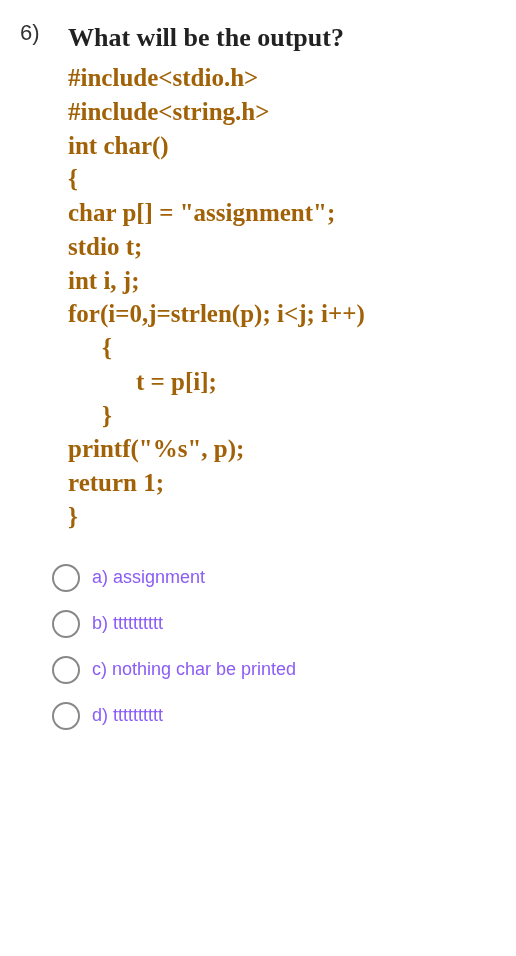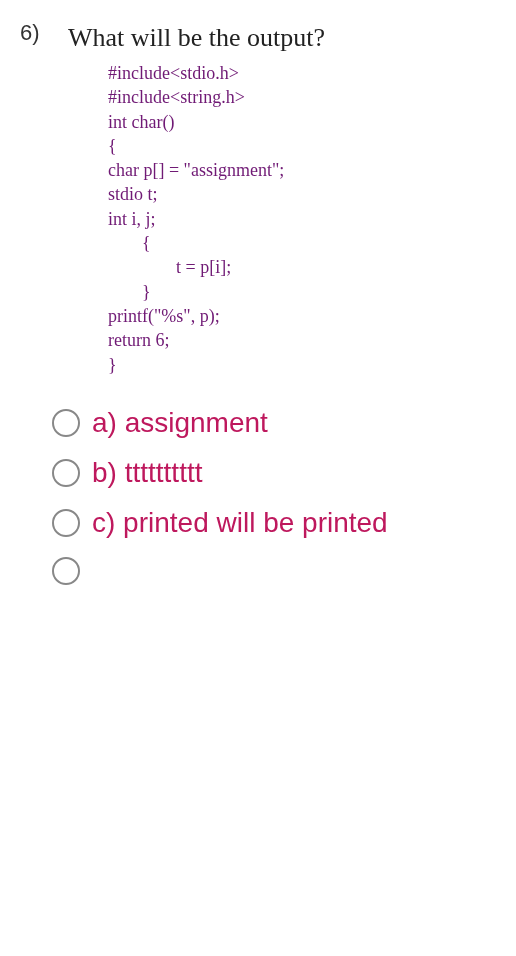--- a/index.html
+++ b/index.html
@@ -16,33 +16,33 @@
       color: #222;
     }
     .question-number {
       font-size: 22px;
       color: #333;
       margin-bottom: 5px;
     }
     .question-content {
       margin-left: 48px;
       margin-top: -28px;
+      font-weight: bold;
     }
     .question-title {
       font-family: 'Times New Roman', Times, serif;
       font-size: 26px;
       color: #222;
       margin-bottom: 8px;
     }
     .code-line {
       font-family: 'Times New Roman', Times, serif;
-      font-size: 18px;
-      color: #701a75;
+      font-size: 25px;
+      color: #a16207;
       line-height: 1.35;
-      margin-left: 40px;
     }
     .indent-1 {
       padding-left: 34px;
     }
     .indent-2 {
       padding-left: 68px;
     }
     .options {
       margin-top: 30px;
       margin-left: 32px;
@@ -55,55 +55,57 @@
     }
     .radio {
       width: 28px;
       height: 28px;
       border: 2px solid #888;
       border-radius: 50%;
       margin-right: 12px;
       flex-shrink: 0;
     }
     .option-text {
-      font-size: 28px;
-      color: #be185d;
+      font-size: 18px;
+      color: #8b5cf6;
     }
   </style>
 </head>
 <body>
 
 <div class="question-number">6)</div>
 
 <div class="question-content">
   <div class="question-title">What will be the output?</div>
   <div class="code-line">#include&lt;stdio.h&gt;</div>
   <div class="code-line">#include&lt;string.h&gt;</div>
   <div class="code-line">int char()</div>
   <div class="code-line">{</div>
   <div class="code-line">char p[] = "assignment";</div>
   <div class="code-line">stdio t;</div>
   <div class="code-line">int i, j;</div>
+  <div class="code-line">for(i=0,j=strlen(p); i&lt;j; i++)</div>
   <div class="code-line indent-1">    {</div>
   <div class="code-line indent-2">        t = p[i];</div>
   <div class="code-line indent-1">    }</div>
   <div class="code-line">printf("%s", p);</div>
-  <div class="code-line">return 6;</div>
+  <div class="code-line">return 1;</div>
   <div class="code-line">}</div>
 </div>
 
 <div class="options">
   <div class="option">
     <div class="radio"></div>
     <div class="option-text">a) assignment</div>
   </div>
   <div class="option">
     <div class="radio"></div>
     <div class="option-text">b) tttttttttt</div>
   </div>
   <div class="option">
     <div class="radio"></div>
-    <div class="option-text">c) printed will be printed</div>
+    <div class="option-text">c) nothing char be printed</div>
   </div>
   <div class="option">
     <div class="radio"></div>
+    <div class="option-text">d) tttttttttt</div>
   </div>
 </div>
 
 </body></html>

